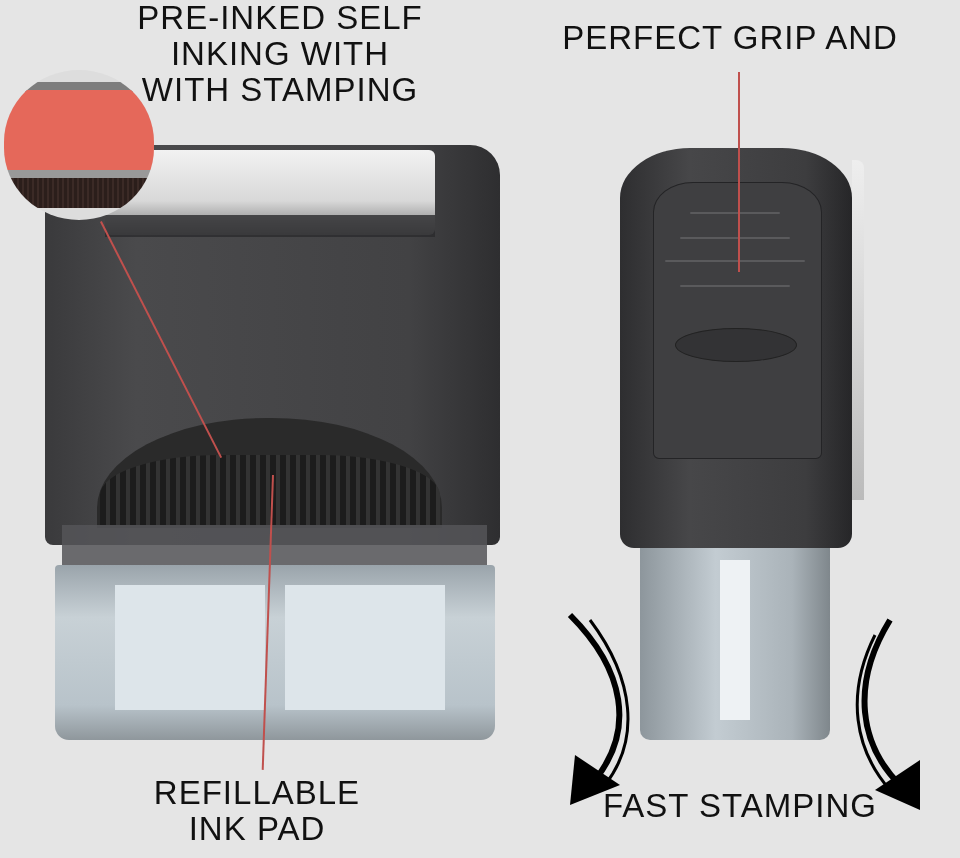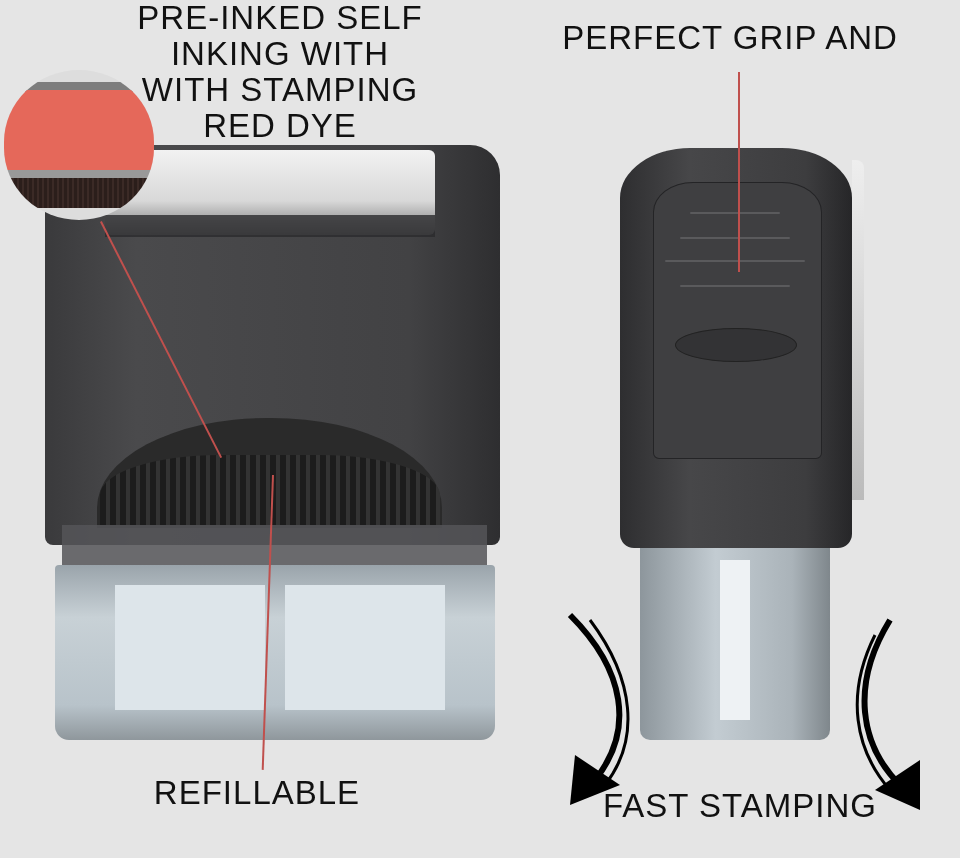--- a/index.html
+++ b/index.html
@@ -78,24 +78,24 @@
   <svg class="abs" style="left:845px;top:615px;" width="90" height="200">
     <path d="M45 5 C5 70 15 130 55 170" stroke="#000" stroke-width="6" fill="none"></path>
     <path d="M30 20 C0 80 10 135 45 175" stroke="#000" stroke-width="3" fill="none"></path>
     <polygon points="75,195 75,145 30,175" fill="#000"></polygon>
   </svg>
 
   <div class="label" style="left:120px;top:0px;width:320px;">
     <span>PRE-INKED SELF</span>
     <span>INKING WITH</span>
     <span>WITH STAMPING</span>
-    <span>RED DYE</span>
   </div>
   <div class="label" style="left:550px;top:0px;width:360px;margin-top:20px;">
     <span>PERFECT GRIP AND</span>
   </div>
   <div class="label" style="left:132px;top:775px;width:250px;">
     <span>REFILLABLE</span>
+    <span>INK PAD</span>
   </div>
   <div class="label" style="left:580px;top:788px;width:320px;">
     <span>FAST STAMPING</span>
   </div>
 </div>
 
 </body></html>

